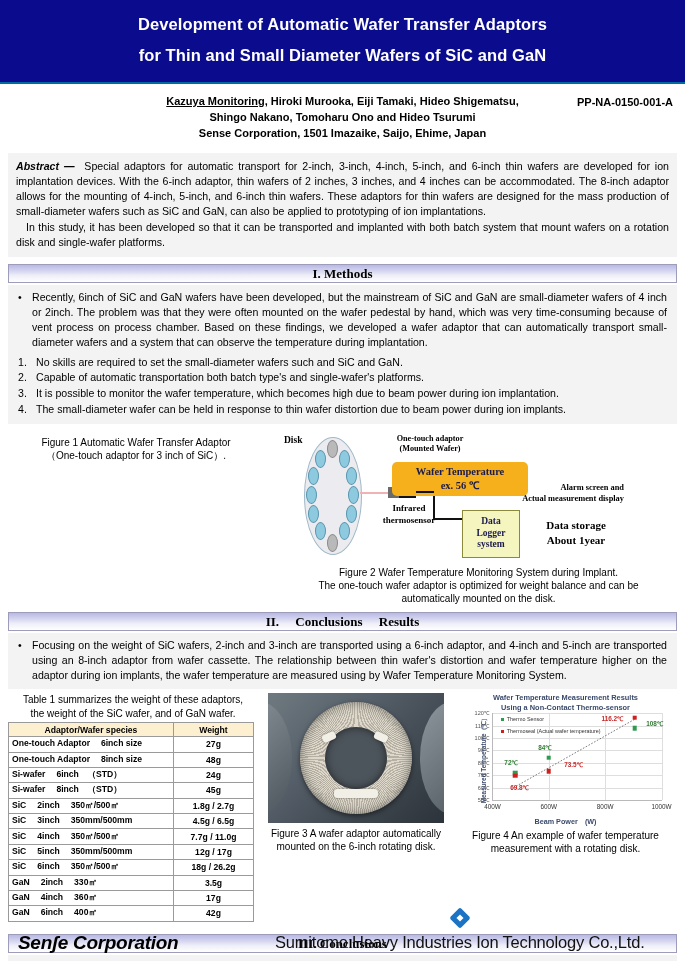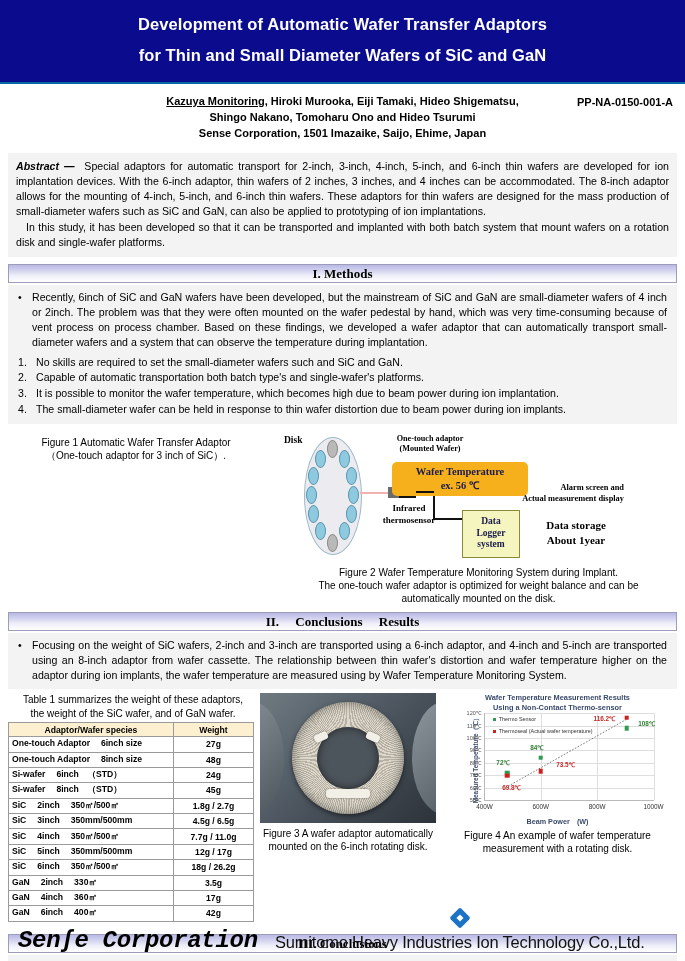--- a/index.html
+++ b/index.html
@@ -142,21 +142,21 @@
   #datalogger-box {
     position:absolute; left:190px; top:78px; width:58px; height:48px;
     background:#f5f5c0; border:1px solid #8a8a3a;
     font-family:"Liberation Serif",serif; font-weight:bold; font-size:9.5px;
     color:#1a1a4d; display:flex; flex-direction:column; justify-content:center; align-items:center;
     line-height:1.25;
   }
   #storage-label { position:absolute; left:254px; top:86px; width:100px; font-family:"Liberation Serif",serif; font-size:11px; font-weight:bold; line-height:1.4;text-align:center; }
   .wire { position:absolute; background:#111; }
   
-  #results-row { display:flex; margin:4px 8px 12px 8px; gap:0;justify-content:flex-end; }
+  #results-row { display:flex; margin:4px 8px 12px 8px; gap:8px;justify-content:flex-end; }
   #table-col { width:250px; }
   #table-intro { font-size:10px; line-height:1.35; text-align:center; margin-bottom:2px; }
   table#weight-table { border-collapse:collapse; width:246px; font-size:8.6px; }
   table#weight-table th {
     background:#fdf0d0; border:1px solid #9a9a9a; font-weight:bold;
     padding:1.5px 2px; text-align:center;
   }
   table#weight-table td { border:1px solid #9a9a9a; padding:1.2px 3px; font-weight:bold; }
   table#weight-table td.wcol { text-align:center; width:80px; }
   
@@ -204,22 +204,22 @@
   #ylab {
     position:absolute; left:-18px; top:50%;
     transform:translateY(-50%) rotate(-90deg);
     font-size:6.4px; font-weight:bold; color:#3a4a6b; white-space:nowrap;
   }
   #xlab { position:absolute; left:0; right:0; bottom:-2px; text-align:center; font-size:7.2px; font-weight:bold; color:#3a4a6b; }
   
   #footer { position:absolute; left:0; right:0; bottom:4px; height:36px; }
   #sense-logo {
     position:absolute; left:18px; bottom:3px;
-    font-family:Liberation Mono, monospace;
-    font-size:24px; font-weight:bold; font-style:italic;
+    font-family:Liberation Sans, sans-serif;
+    font-size:19px; font-weight:bold; font-style:italic;
     letter-spacing:-.3px;
   }
   #sumitomo { position:absolute; left:275px; bottom:5px; display:flex; align-items:center; gap:6px;flex-direction:column; }
   #sumitomo-text { font-size:16.5px; color:#111; letter-spacing:-.2px; }
   #sumi-mark { width:19px; height:19px; position:relative; }
   #sumi-mark .d-out {
     position:absolute; left:50%; top:50%; width:15px; height:15px;
     background:#1c72c4; transform:translate(-50%,-50%) rotate(45deg); border-radius:2px;
   }
   #sumi-mark .d-in {

